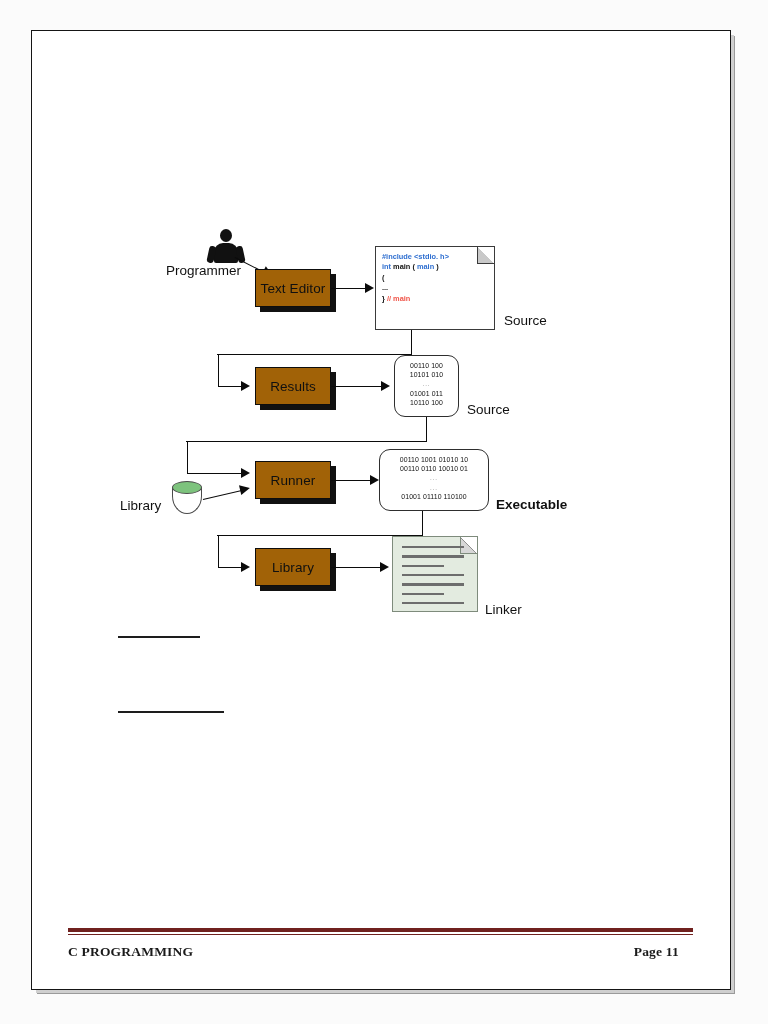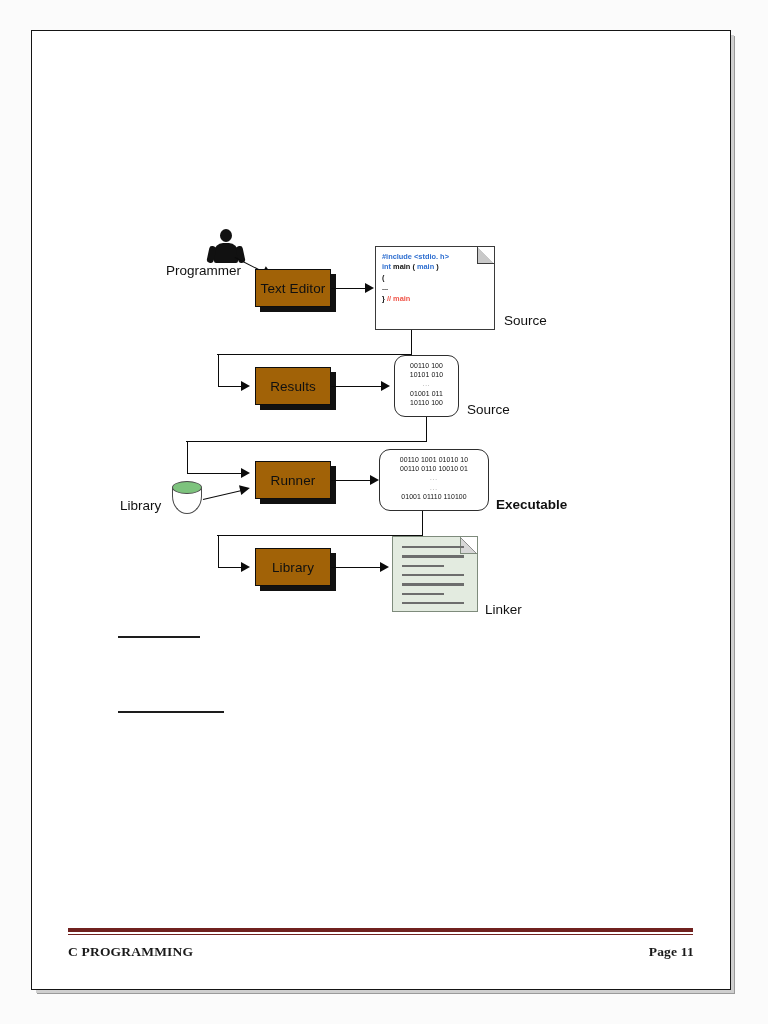--- a/index.html
+++ b/index.html
@@ -202,16 +202,16 @@
       <div class="lbl" style="left:363px;top:411px;">Linker</div>
 
     </div>
 
     <div class="rule-under" style="left:86px;top:605px;width:82px;"></div>
     <div class="rule-under" style="left:86px;top:680px;width:106px;"></div>
 
     <div class="footer-rule-thick" style="left:36px;top:897px;width:625px;"></div>
     <div class="footer-rule-thin" style="left:36px;top:903px;width:625px;"></div>
     <div class="footer-text" style="left:36px;top:913px;">C PROGRAMMING</div>
-    <div class="footer-text" style="right:36px;top:913px;">Page 11</div>
+    <div class="footer-text" style="right:51px;top:913px;">Page 11</div>
 
   </div>
 </div>
 
 </body></html>

